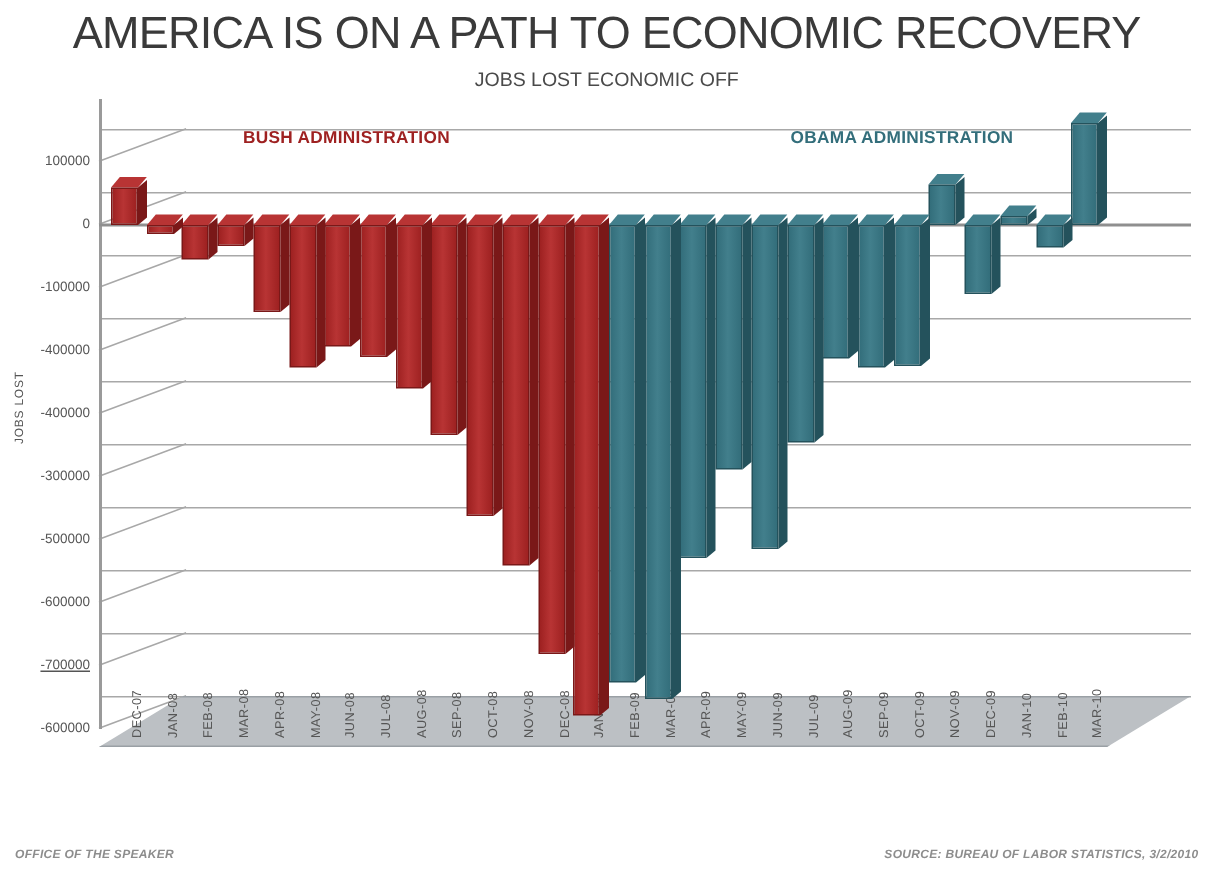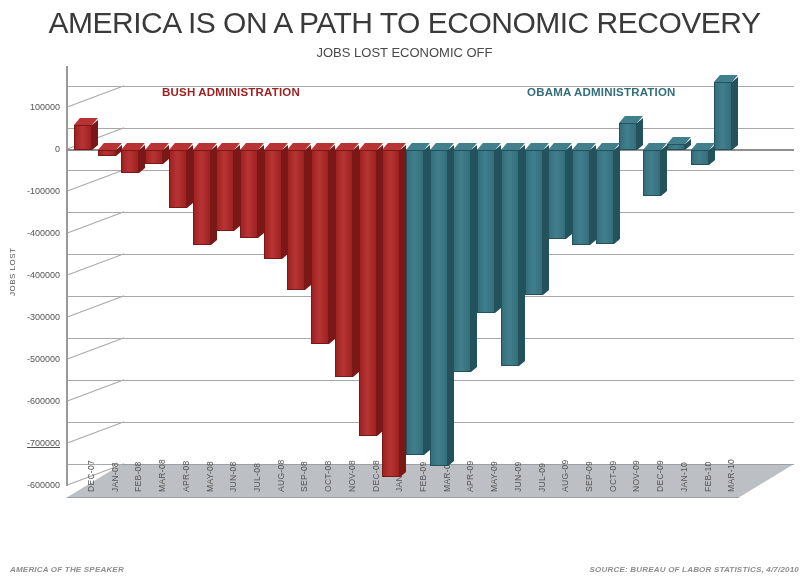--- a/index.html
+++ b/index.html
@@ -411,14 +411,14 @@
     <div class="x-tick" style="left: 565.44px;">NOV-09</div>
     <div class="x-tick" style="left: 589.154px;">DEC-09</div>
     <div class="x-tick" style="left: 612.869px;">JAN-10</div>
     <div class="x-tick" style="left: 636.583px;">FEB-10</div>
     <div class="x-tick" style="left: 660.297px;">MAR-10</div>
   </div>
 
 <div class="admin-label" id="bush-label" style="color: rgb(158, 33, 33);">BUSH ADMINISTRATION</div>
 <div class="admin-label" id="obama-label" style="color: rgb(51, 110, 123);">OBAMA ADMINISTRATION</div>
 
-<div class="footer" id="footer-left">AMERICA OF THE SPEAKER</div>
-<div class="footer" id="footer-right">SOURCE: BUREAU OF LABOR STATISTICS, 4/7/2010</div>
+<div class="footer" id="footer-left">OFFICE OF THE SPEAKER</div>
+<div class="footer" id="footer-right">SOURCE: BUREAU OF LABOR STATISTICS, 3/2/2010</div>
 
 </body></html>

